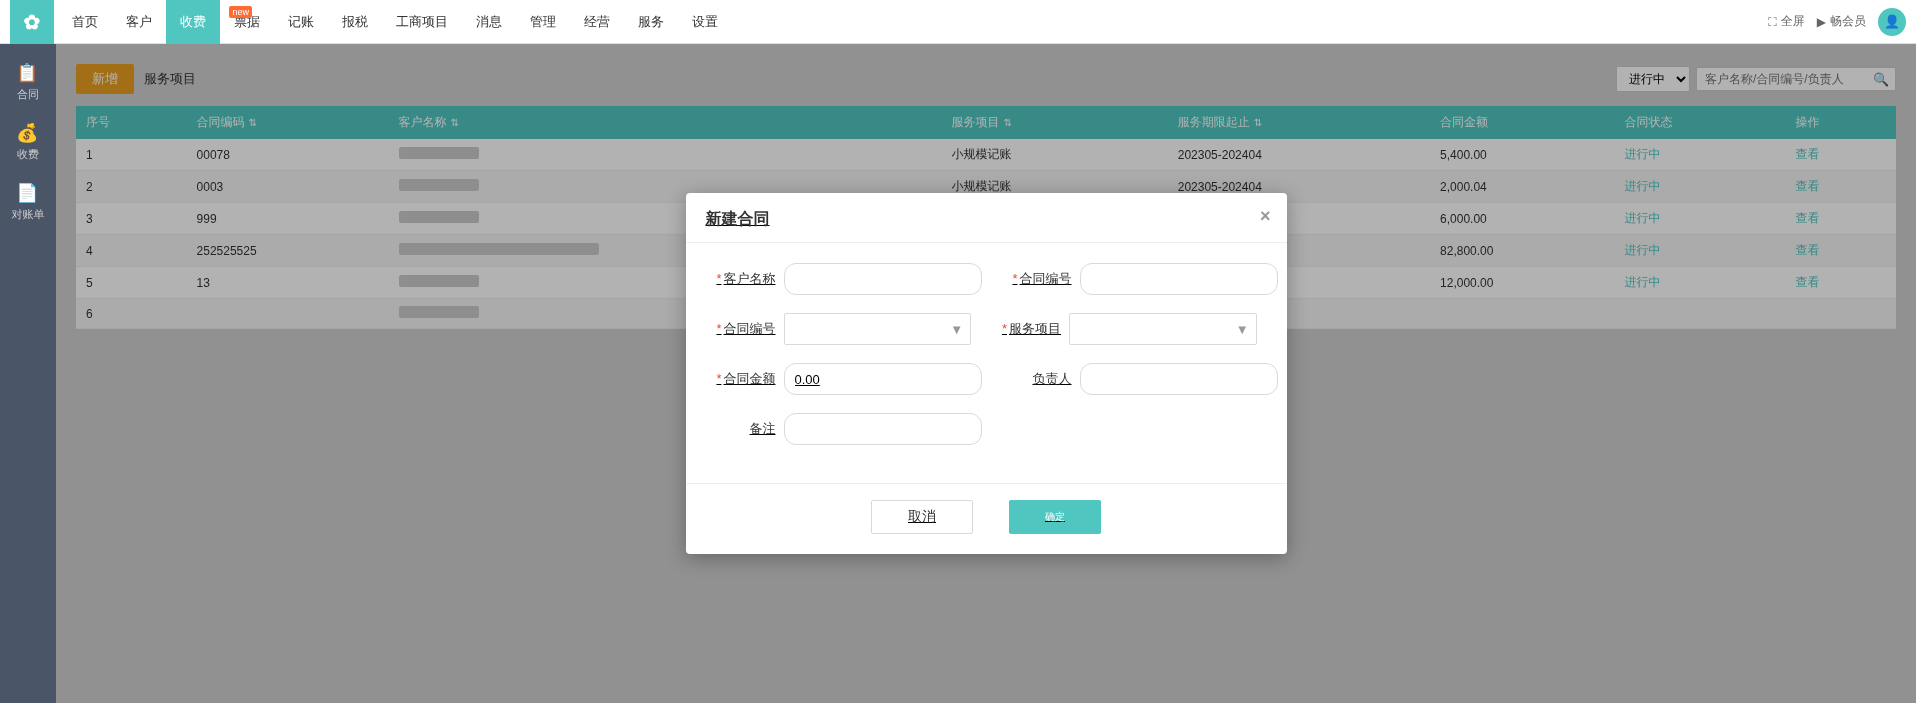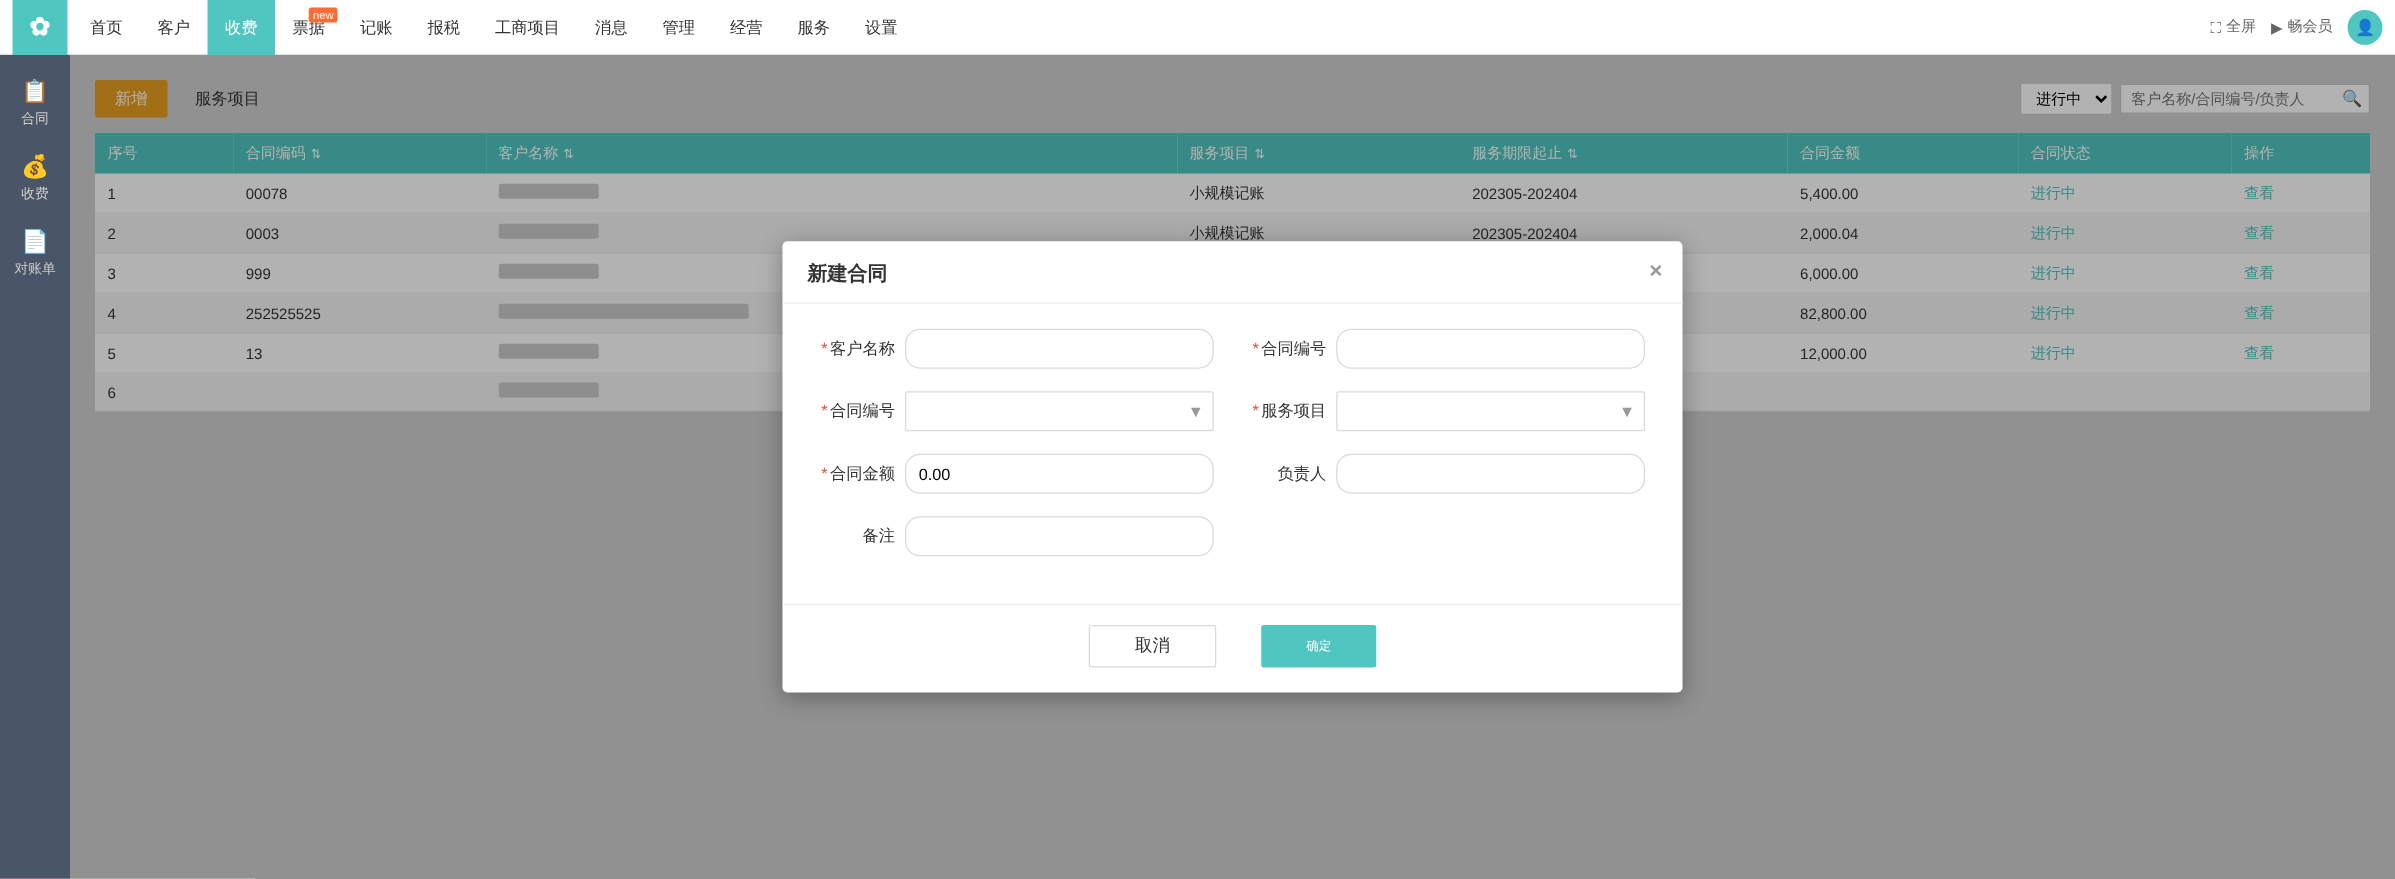--- a/index.html
+++ b/index.html
@@ -18,21 +18,21 @@
       background: #4fc6c0; flex-shrink: 0;
     }
     .logo-icon { color: #fff; font-size: 20px; font-weight: bold; }
     .nav-items { display: flex; align-items: center; flex: 1; padding-left: 4px; }
     .nav-item {
       padding: 0 14px; height: 44px; display: flex; align-items: center;
       cursor: pointer; color: #333; font-size: 13px; position: relative;
     }
     .nav-item.active { background: #4fc6c0; color: #fff; }
     .nav-item .new-badge {
-      position: absolute; top: 6px; right: 4px;
+      position: absolute; top: 6px; right: 22px;
       background: #ff6b35; color: #fff; font-size: 9px; padding: 1px 3px; border-radius: 2px;
     }
     .nav-right { display: flex; align-items: center; gap: 12px; margin-left: auto; }
     .nav-right-item { display: flex; align-items: center; gap: 4px; color: #666; cursor: pointer; font-size: 12px; }
     .avatar { width: 28px; height: 28px; border-radius: 50%; background: #4fc6c0; display: flex; align-items: center; justify-content: center; color: #fff; }
 
     
     .main-layout { display: flex; height: calc(703px - 44px); }
 
     
@@ -44,21 +44,21 @@
       width: 52px; display: flex; flex-direction: column; align-items: center; justify-content: center;
       padding: 8px 4px; cursor: pointer; color: #ccc; border-radius: 4px; gap: 3px;
     }
     .sidebar-item .s-icon { font-size: 18px; }
     .sidebar-item .s-label { font-size: 11px; }
 
     
     .content-area { flex: 1; background: #d0d0d0; padding: 20px; position: relative; overflow: hidden; }
 
     
-    .toolbar { display: flex; align-items: center; gap: 22px; margin-bottom: 12px; }
+    .toolbar { display: flex; align-items: center; gap: 10px; margin-bottom: 12px; }
     .btn-new {
       background: #e8a020; color: #fff; border: none; padding: 6px 16px;
       cursor: pointer; border-radius: 2px; font-size: 13px;
     }
     .service-label { font-size: 13px; color: #333; }
     .toolbar-right { margin-left: auto; display: flex; align-items: center; gap: 6px; }
     .status-select {
       border: 1px solid #ccc; padding: 4px 8px; border-radius: 2px; background: #fff;
       font-size: 12px; cursor: pointer;
     }
@@ -81,22 +81,22 @@
     .status-tag { color: #4fc6c0; }
     .blurred { color: #ccc; background: #ccc; border-radius: 2px; display: inline-block; min-width: 80px; height: 12px; }
 
     
     .modal-overlay {
       position: absolute; top: 0; left: 0; right: 0; bottom: 0;
       background: rgba(0,0,0,0.3); display: flex; align-items: center; justify-content: center;
       z-index: 200;
     }
     .modal {
-      background: #fff; border-radius: 4px; width: 720px;
-      box-shadow: 0 4px 20px rgba(0,0,0,0.3); position: relative;
+      background: #fff; border-radius: 4px; width: 601px;
+      box-shadow: 0 4px 20px rgba(0,0,0,0.3); position: relative; text-decoration: underline;
     }
     .modal-header {
       padding: 16px 20px 12px; font-size: 16px; font-weight: bold; color: #333;
       border-bottom: 1px solid #eee;
     }
     .modal-close {
       position: absolute; top: 14px; right: 16px; cursor: pointer; color: #999;
       font-size: 18px; line-height: 1;
     }
     .modal-body { padding: 20px 30px; }

